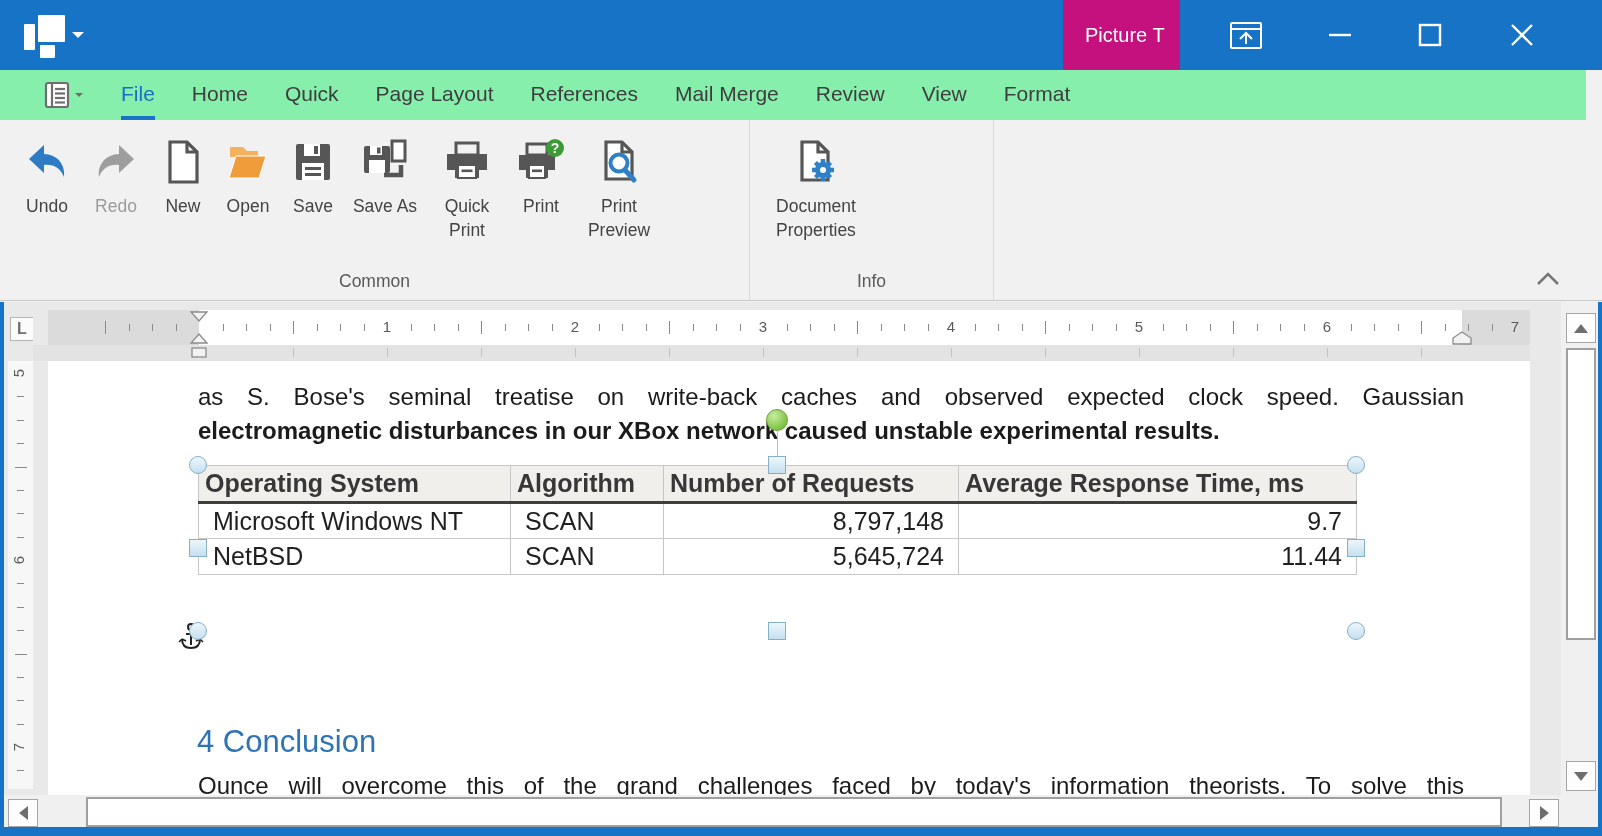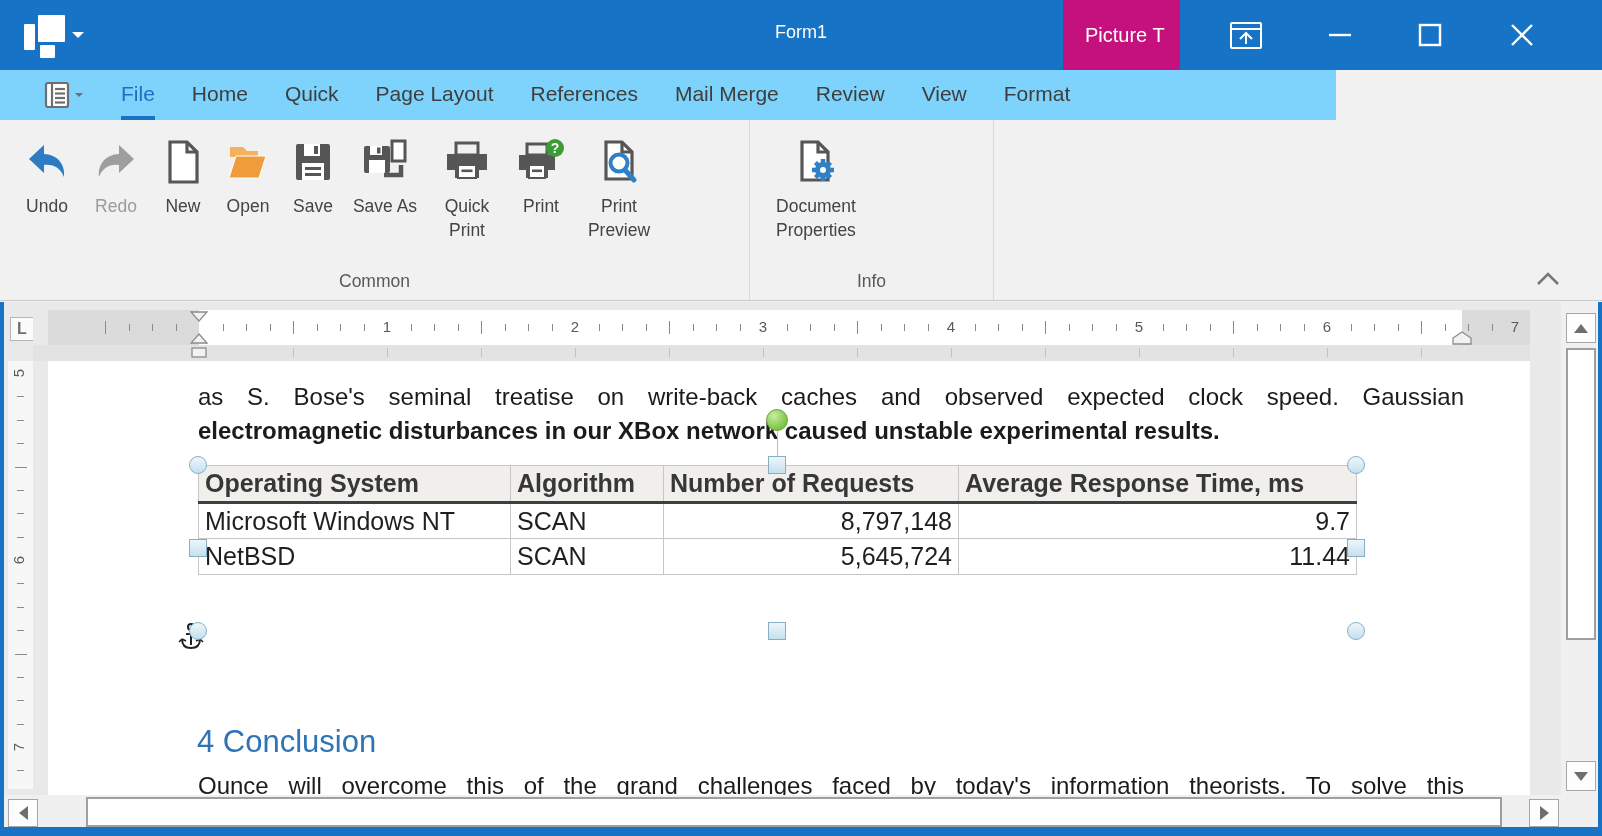--- a/index.html
+++ b/index.html
@@ -23,21 +23,21 @@
   #window-title { left:0; top:22px; width:1602px; text-align:center; color:#FFF; font-size:18px; }
   #picture-tab { left:1063px; top:0; width:117px; height:71px; background:#C4117D;
     color:#FFF; font-size:20px; line-height:71px; padding-left:22px; overflow:hidden; white-space:nowrap; }
   .winbtn { top:0; height:70px; display:flex; align-items:center; justify-content:center; }
   #btn-collapse-ribbon { left:1218px; width:56px; }
   #btn-min  { left:1312px; width:56px; }
   #btn-max  { left:1402px; width:56px; }
   #btn-close{ left:1494px; width:56px; }
 
   
-  #menubar { left:0; top:70px; width:1336px; height:50px; background:#7dd3fc; display:flex; align-items:center; }
+  #menubar { left:0; top:70px; width:1586px; height:50px; background:#86efac; display:flex; align-items:center; }
   #qat { margin-left:44px; display:flex; align-items:center; }
   #qat-caret { width:0; height:0; margin-left:3px;
     border-left:4px solid transparent; border-right:4px solid transparent; border-top:4px solid #6E6E6E; }
   #tabs { display:flex; margin-left:38px; height:50px; }
   .tab { position:relative; height:50px; line-height:48px; font-size:21px; color:#3E3E3E;
     margin-right:37px; white-space:nowrap; cursor:default; }
   .tab.active { color:#1A6FC4; }
   .tab.active::after { content:""; position:absolute; left:0; right:0; bottom:0; height:4px; background:#1673C6; }
 
   
@@ -89,21 +89,21 @@
   #doc-line1 { left:198px; top:362px; width:1266px; }
   #doc-line2 { left:198px; top:396px;font-weight:bold; }
   #doc-heading { left:197px; top:703px; font-size:31px; color:#2E74B5; }
   #doc-para2 { left:198px; top:751px; width:1266px; }
 
   
   #document-table { position:absolute; left:198px; top:465px; border-collapse:collapse;
     font-size:25px; color:#1F1F1F; table-layout:fixed; }
   #document-table th { font-weight:bold; color:#373737; background:#F0EFEC; text-align:left;
     height:37px; padding:0 6px; border:1px solid #C6C6C6; border-bottom:3px solid #3F3F3F; white-space:nowrap; }
-  #document-table td { height:36px; padding:0 6px; border:1px solid #C6C6C6; white-space:nowrap;margin-left:44px; }
+  #document-table td { height:36px; padding:0 14px; border:1px solid #C6C6C6; white-space:nowrap;margin-left:44px; }
   #document-table .num { text-align:right; }
 
   
   .h-circle, .h-square { position:absolute; width:18px; height:18px;
     background:linear-gradient(#EDF6FB,#C4E0EF); border:1px solid #86AFC6; z-index:5; }
   .h-circle { border-radius:50%; }
   #h-rotate { position:absolute; width:22px; height:22px; border-radius:50%;
     background:radial-gradient(circle at 35% 30%, #C9EC9E, #76C23F 75%);
     border:1px solid #6FA13C; z-index:5; }
   #h-connector { position:absolute; width:1px; background:#A9C3D2; z-index:4; }
@@ -123,21 +123,20 @@
 </head>
 <body>
 
 <div class="abs" id="titlebar">
   <div class="abs" id="app-logo">
     <div id="logo-r1"></div>
       <div id="logo-r2"></div>
       <div id="logo-r3"></div>
   </div>
   <div class="abs" id="logo-caret"></div>
-  <div class="abs" id="window-title">Form1</div>
   <div class="abs" id="picture-tab">Picture T</div>
   <div class="abs winbtn" id="btn-collapse-ribbon">
     <svg width="34" height="30" viewBox="0 0 34 30">
       <rect x="2" y="3" width="30" height="25" rx="1" fill="none" stroke="#FFF" stroke-width="2"></rect>
       <line x1="2" y1="9" x2="32" y2="9" stroke="#FFF" stroke-width="2"></line>
       <line x1="17" y1="24" x2="17" y2="14" stroke="#FFF" stroke-width="2"></line>
       <polyline points="11,19 17,13 23,19" fill="none" stroke="#FFF" stroke-width="2"></polyline>
     </svg>
   </div>
   <div class="abs winbtn" id="btn-min">

